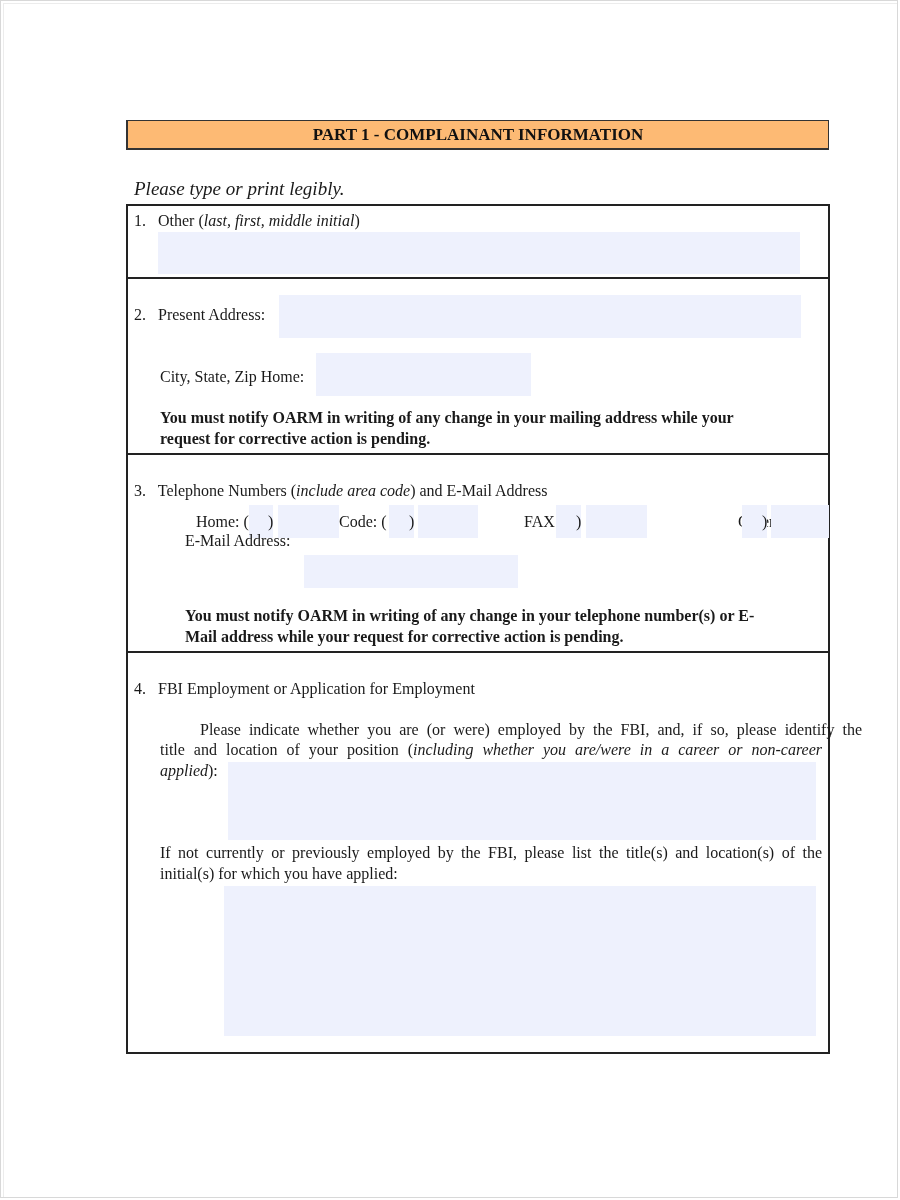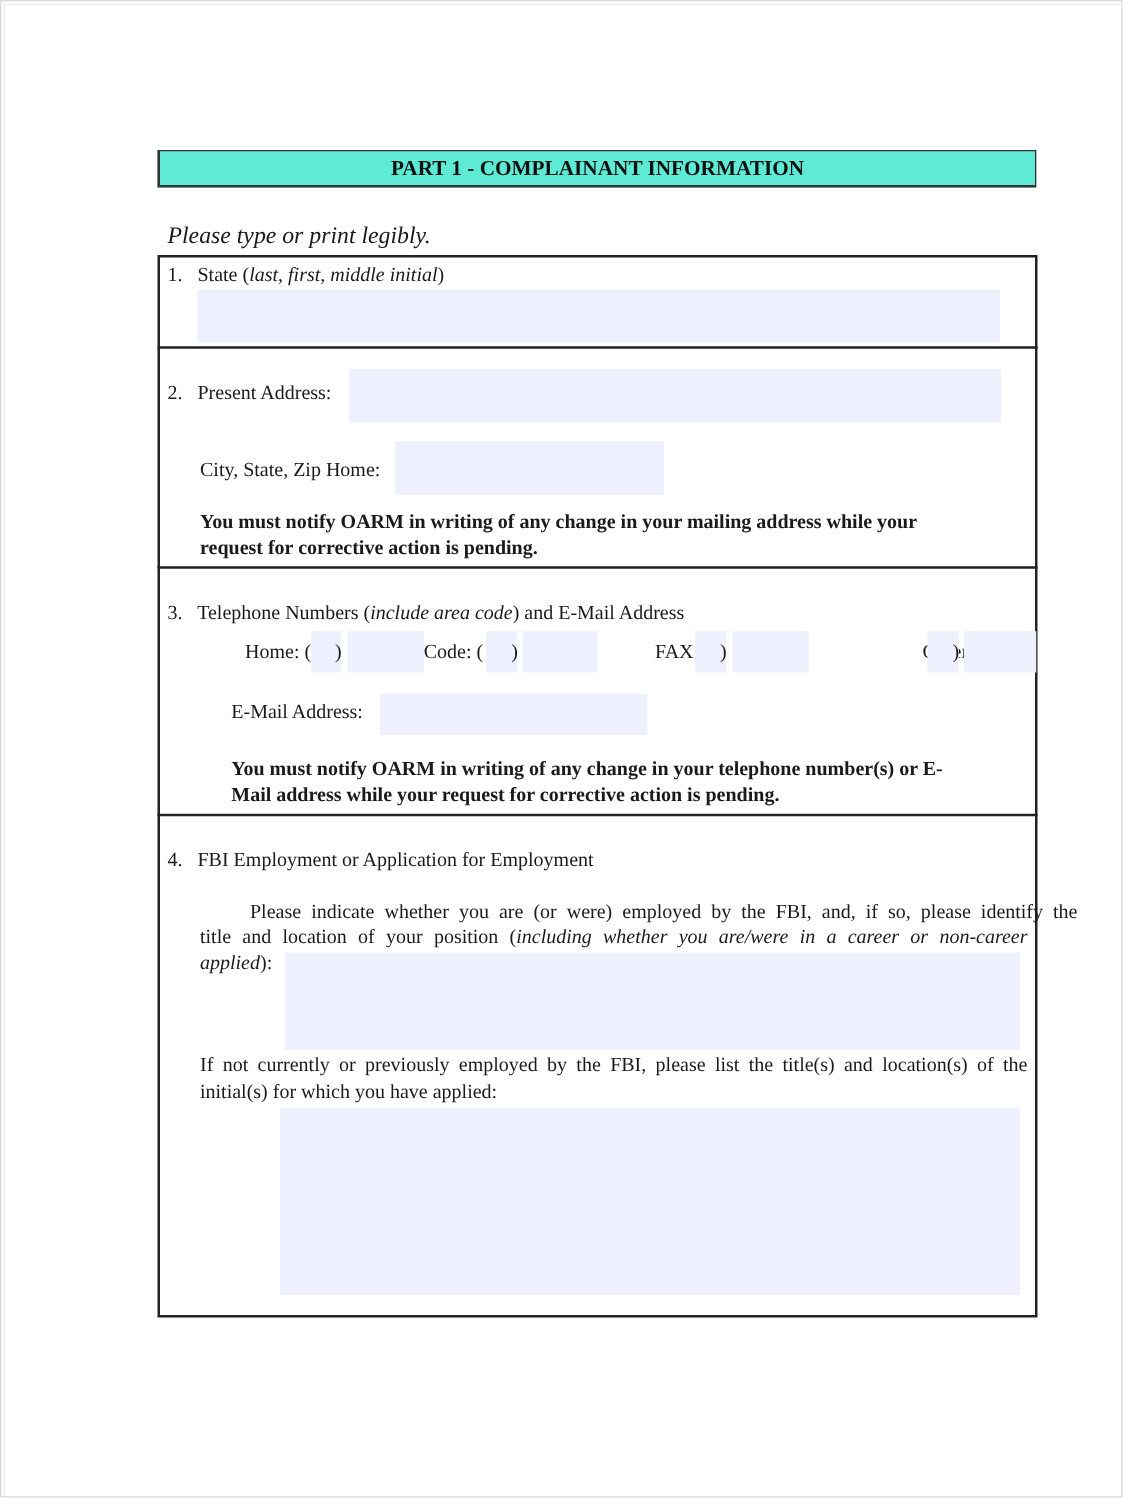--- a/index.html
+++ b/index.html
@@ -13,21 +13,21 @@
     position: absolute; left: 0; top: 0; width: 898px; height: 1198px;
     border: 1px solid #d8d8d8; box-sizing: border-box;
   }
   .page-frame-inner {
     position: absolute; left: 2px; top: 2px; right: 0; bottom: 0;
     border-left: 1px solid #ececec; border-top: 1px solid #ececec;
     pointer-events: none;
   }
   .part-header {
     position: absolute; left: 126px; top: 120px; width: 703px; height: 30px;
-    background: #5eead4; border: 1px solid #333; border-left-width: 2px; border-bottom-width: 2px;
+    background: #fdba74; border: 1px solid #333; border-left-width: 2px; border-bottom-width: 2px;
     box-sizing: border-box;
     display: flex; align-items: center; justify-content: center;
     font-weight: bold; font-size: 17px; color: #111;
   }
   .instruction {
     position: absolute; left: 134px; top: 178px; font-style: italic; font-size: 19px;
   }
   .form-box {
     position: absolute; left: 126px; top: 204px; width: 704px; height: 850px;
     border: 2px solid #222; box-sizing: border-box;
@@ -60,21 +60,21 @@
 
 <div class="instruction">Please type or print legibly.</div>
 
 <div class="form-box"></div>
 <div class="divider" style="top:277px"></div>
 <div class="divider" style="top:453px"></div>
 <div class="divider" style="top:651px"></div>
 
 <div class="txt" style="left:134px; top:212px;">
   <span>1.</span>&nbsp;&nbsp;
-  <span>State (</span><span class="ital">last, first, middle initial</span><span>)</span>
+  <span>Other (</span><span class="ital">last, first, middle initial</span><span>)</span>
 </div>
 <input class="field" style="left: 158px; top: 232px; width: 642px; height: 42px;" type="text" value="">
 
 <div class="txt" style="left:134px; top:306px;">
   <span>2.</span>&nbsp;&nbsp;
   <span>Present Address:</span>
 </div>
 <input class="field" style="left: 279px; top: 295px; width: 522px; height: 43px;" type="text" value="">
 
 <div class="txt" style="left:160px; top:368px;">City, State, Zip Home:</div>
@@ -101,21 +101,21 @@
 <div class="phone-label" style="left:524px; top:513px;"><span>FAX: (</span></div>
 <input class="field" style="left: 556px; top: 505px; width: 25px; height: 33px; padding: 0px;" type="text" value="">
 <div class="phone-label" style="left:576px; top:513px;">)</div>
 <input class="field" style="left: 586px; top: 505px; width: 61px; height: 33px;" type="text" value="">
 
 <div class="phone-label" style="left:691px; top:513px;margin-left:47px;"><span>Other: (</span></div>
 <input class="field" style="left: 742px; top: 505px; width: 25px; height: 33px; padding: 0px;" type="text" value="">
 <div class="phone-label" style="left:762px; top:513px;">)</div>
 <input class="field" style="left: 771px; top: 505px; width: 58px; height: 33px;" type="text" value="">
 
-<div class="txt" style="left:185px; top:561px;">E-Mail Address:</div>
+<div class="txt" style="left:185px; top:532px;">E-Mail Address:</div>
 <input class="field" style="left: 304px; top: 555px; width: 214px; height: 33px;" type="text" value="">
 
 <div class="txt bold" style="left:185px; top:607px;">You must notify OARM in writing of any change in your telephone number(s) or E-</div>
 <div class="txt bold" style="left:185px; top:628px;">Mail address while your request for corrective action is pending.</div>
 
 <div class="txt" style="left:134px; top:680px;">
   <span>4.</span>&nbsp;&nbsp;
   <span>FBI Employment or Application for Employment</span>
 </div>
 

